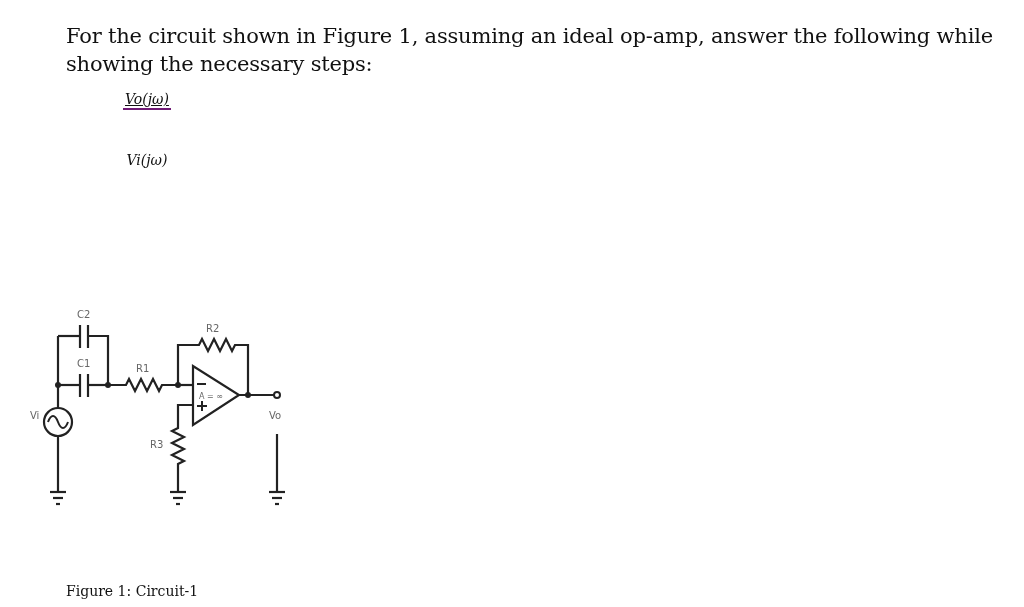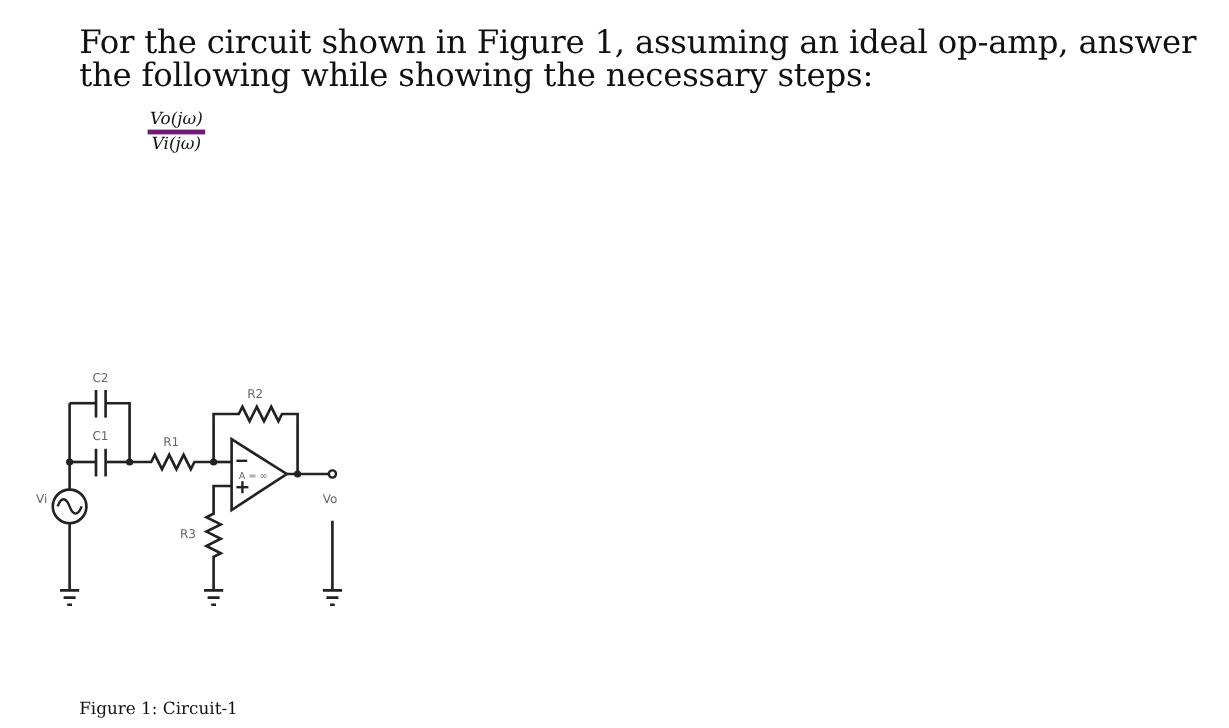--- a/index.html
+++ b/index.html
@@ -1,21 +1,21 @@
 <!DOCTYPE html>
 <html><head>
 <meta charset="utf-8">
 <style>
   html, body { margin: 0; padding: 0; background: #ffffff; }
   body { width: 1024px; height: 607px; position: relative; overflow: hidden; font-family: "DejaVu Serif", "Liberation Serif", serif; color: #111; }
-  .para { position: absolute; left: 66px; top: 22px; width: 950px; font-size: 27px; line-height: 28px; letter-spacing: -0.2px; }
+  .para { position: absolute; left: 66px; top: 22px; width: 950px; font-size: 21px; line-height: 28px; letter-spacing: -0.2px; }
   .item { position: absolute; left: 115px; top: 92px; font-size: 21.5px; line-height: 34px; display: flex; align-items: center; white-space: nowrap; }
   .frac { display: inline-flex; flex-direction: column; align-items: center; margin: 0 8px; font-style: italic; font-size: 14px; line-height: 15px; }
-  .frac .num { border-bottom: 4px solid #701a75; padding: 0 2px 1px; }
-  .frac .den { padding: 1px 2px 0; }
+  .frac .num { border-bottom: 2px solid #701a75; padding: 0 2px 1px; text-decoration: underline; }
+  .frac .den { padding: 1px 2px 0; margin-top: 42px; }
   .caption { position: absolute; left: 66px; top: 577px; font-size: 14px; line-height: 28px; }
   svg.circuit { position: absolute; left: 0; top: 0; }
   .lbl { font-family: "DejaVu Sans", "Liberation Sans", sans-serif; font-size: 10px; fill: #666; }
 </style>
 </head>
 <body>
 
 <div class="para">For the circuit shown in Figure 1, assuming an ideal op-amp, answer the following while showing the necessary steps:</div>
 
 <div class="item">

